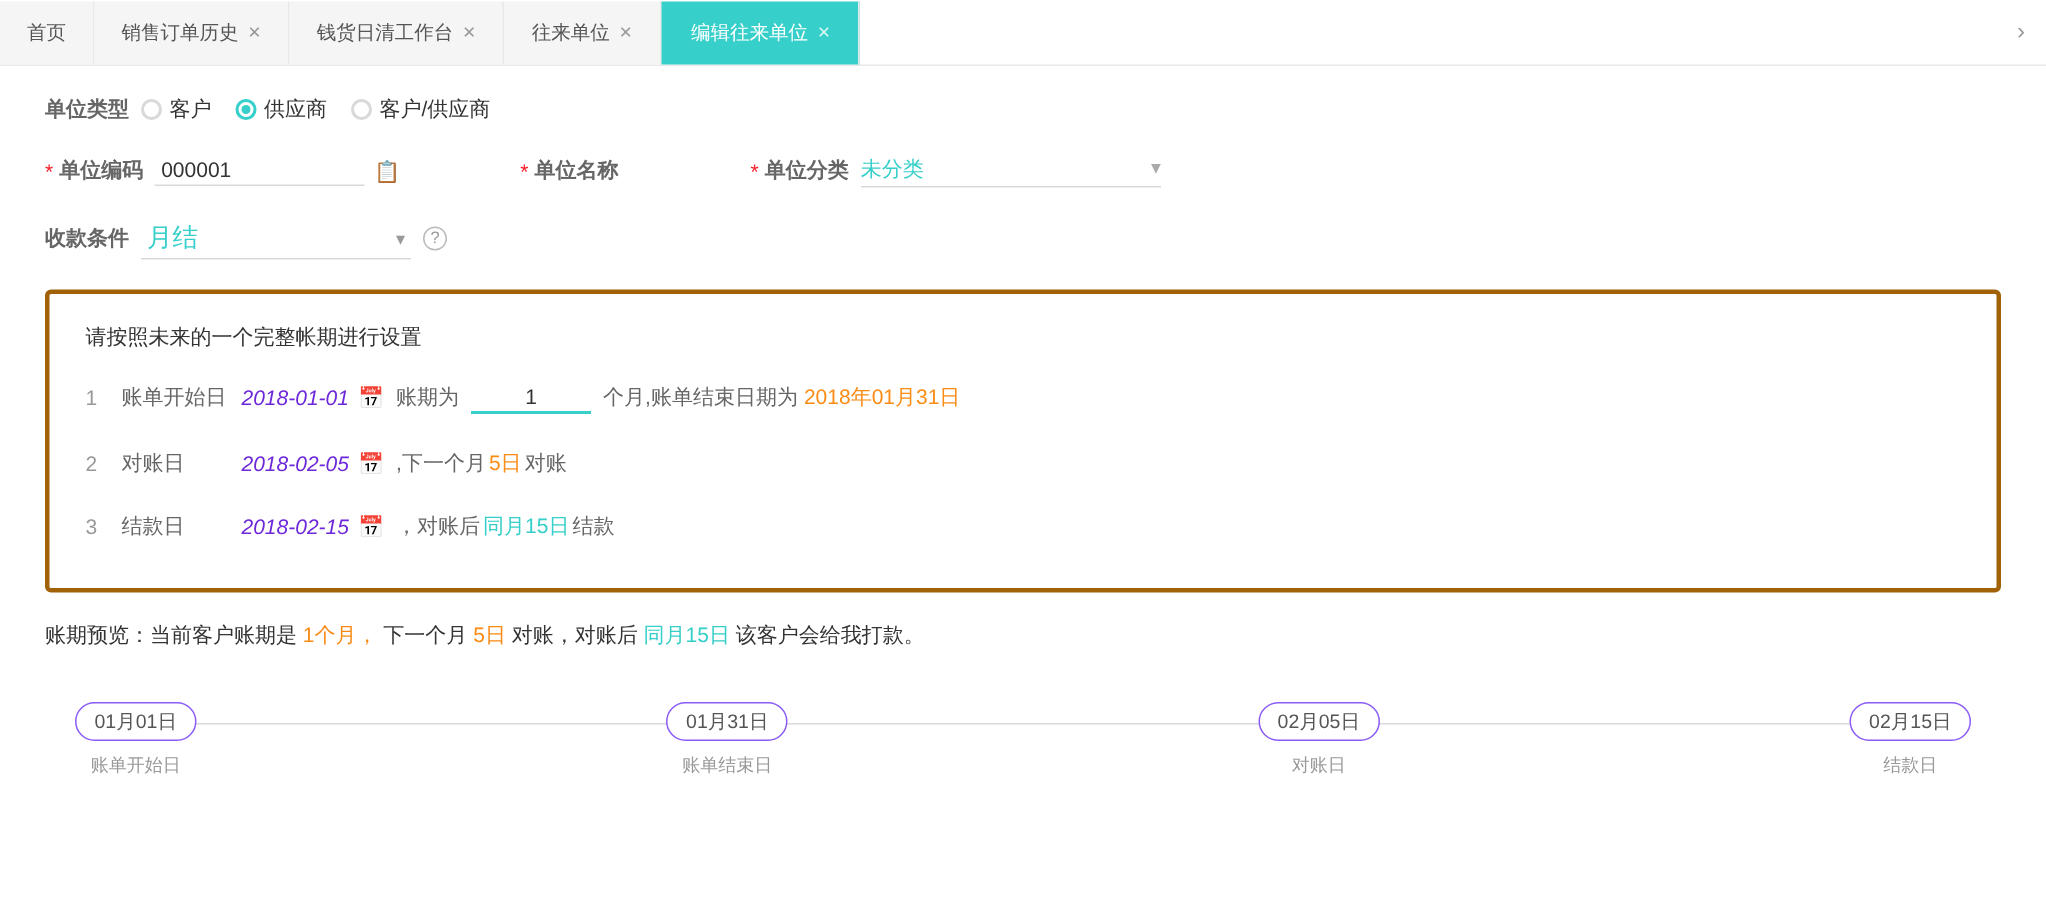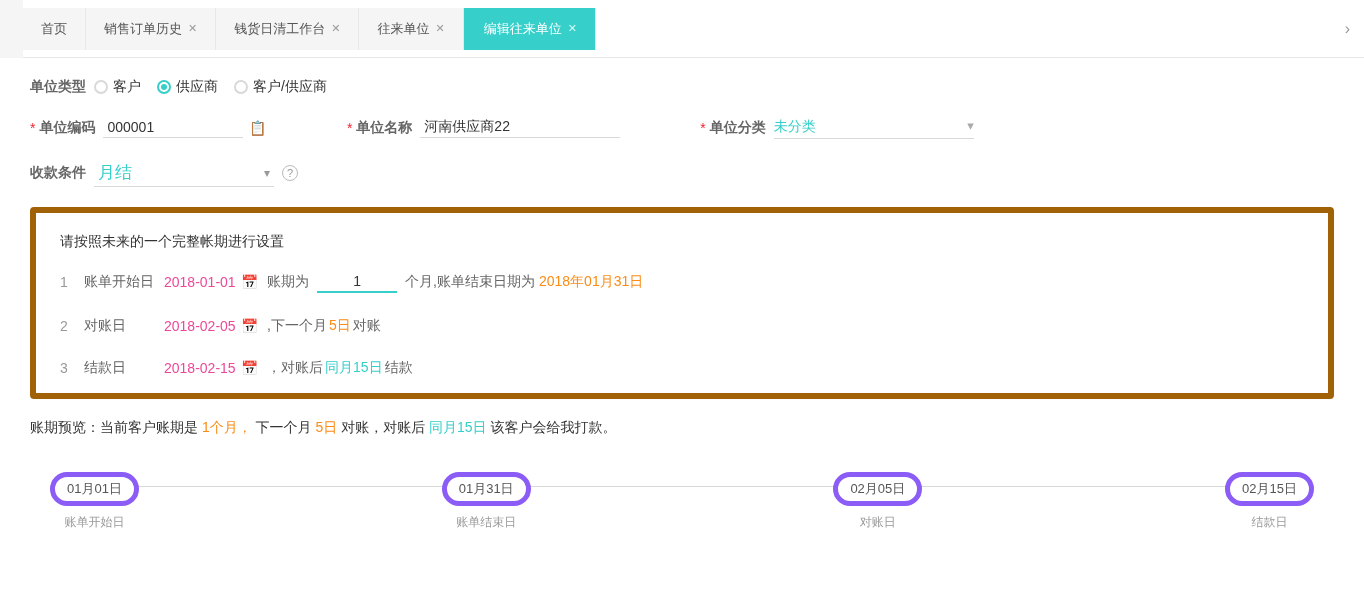--- a/index.html
+++ b/index.html
@@ -4,23 +4,22 @@
   <style>
     * { box-sizing: border-box; margin: 0; padding: 0; }
     body { font-family: "Microsoft YaHei", "PingFang SC", sans-serif; font-size: 14px; background: #f5f5f5; color: #333; }
 
     
     .tabs-bar {
       display: flex;
       align-items: center;
       background: #fff;
       border-bottom: 1px solid #e8e8e8;
-      height: 58px;
+      height: 44px;
       padding: 0 0 0 0;
-      margin-left: 23px;
     }
     .tab-item {
       display: flex;
       align-items: center;
       padding: 0 18px;
       height: 42px;
       cursor: pointer;
       font-size: 13px;
       color: #555;
       border-right: 1px solid #e8e8e8;
@@ -159,23 +158,23 @@
       align-items: center;
       justify-content: center;
       font-size: 11px;
       color: #999;
       cursor: pointer;
       margin-left: 8px;
     }
 
     
     .section-box {
-      border: 6px solid #a16207;
+      border: 3px solid #a16207;
       border-radius: 4px;
-      padding: 20px 24px 16px;
+      padding: 20px 24px 32px;
       margin-bottom: 16px;
     }
     .section-title {
       font-size: 14px;
       color: #333;
       margin-bottom: 20px;
     }
 
     
     .step-row {
@@ -189,23 +188,24 @@
       color: #999;
       font-size: 14px;
       flex-shrink: 0;
     }
     .step-label {
       width: 80px;
       color: #666;
       flex-shrink: 0;
     }
     .step-date {
-      color: #ec4899;
+      color: #6d28d9;
       font-size: 14px;
       margin-right: 6px;
+      font-style: italic;
     }
     .calendar-icon {
       color: #36cfc9;
       cursor: pointer;
       margin-right: 8px;
     }
     .step-note {
       color: #666;
       font-size: 14px;
     }
@@ -237,21 +237,21 @@
       line-height: 1.8;
     }
     .timeline-node {
       display: flex;
       flex-direction: column;
       align-items: center;
       position: relative;
       z-index: 1;
     }
     .timeline-badge {
-      border: 5px solid #8b5cf6;
+      border: 1px solid #8b5cf6;
       border-radius: 20px;
       padding: 3px 12px;
       font-size: 13px;
       color: #555;
       background: #fff;
       white-space: nowrap;
     }
     .timeline-node-label {
       font-size: 12px;
       color: #999;
@@ -315,21 +315,20 @@
   <div class="form-row">
     <div class="form-field">
       <span class="required-star">*</span>
       <span class="form-label">单位编码</span>
       <input class="text-input" type="text" style="width: 140px;" value="000001">
       <span class="input-icon">📋</span>
     </div>
     <div class="form-field" style="margin-left:40px;">
       <span class="required-star">*</span>
       <span class="form-label">单位名称</span>
-      <input class="text-input" type="text" style="width: 200px;" value="河南供应商22">
     </div>
     <div class="form-field" style="margin-left:40px;">
       <span class="required-star">*</span>
       <span class="form-label">单位分类</span>
       <div class="dropdown-select">
         <span class="dropdown-select-value">未分类</span>
         <span class="dropdown-arrow">▾</span>
       </div>
     </div>
   </div>

